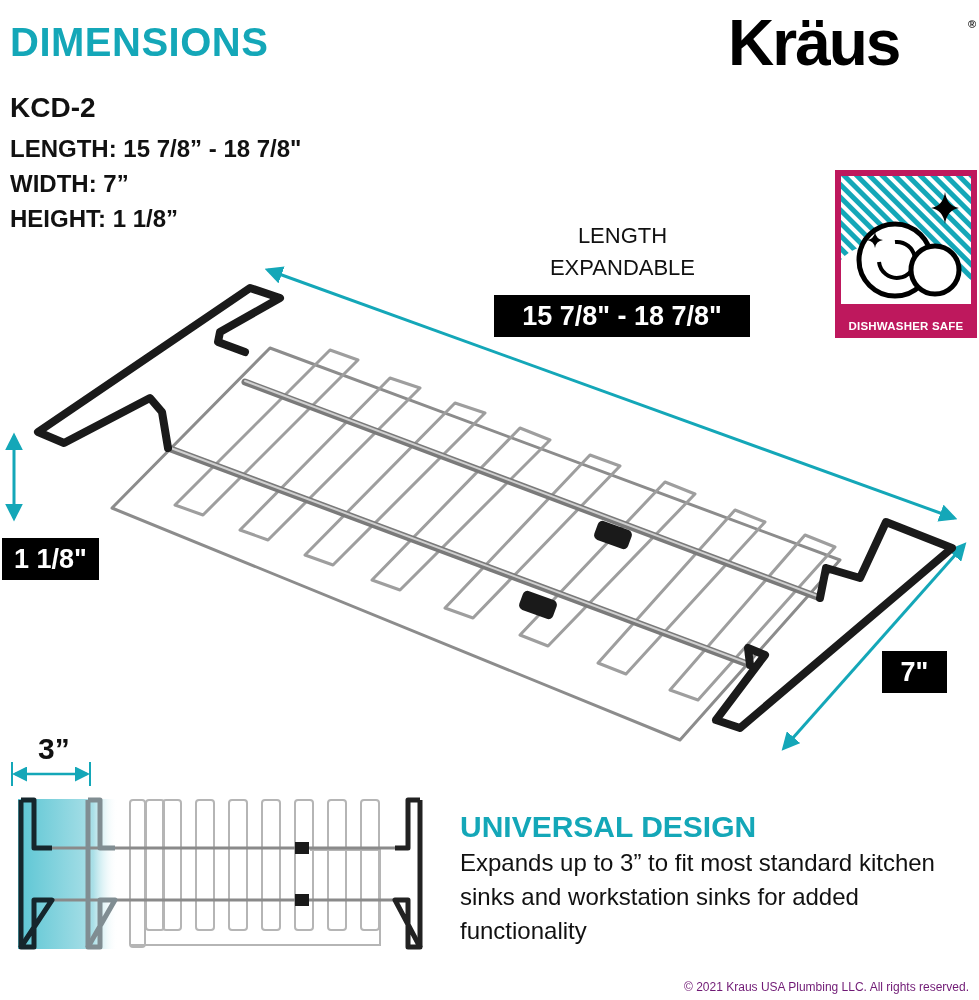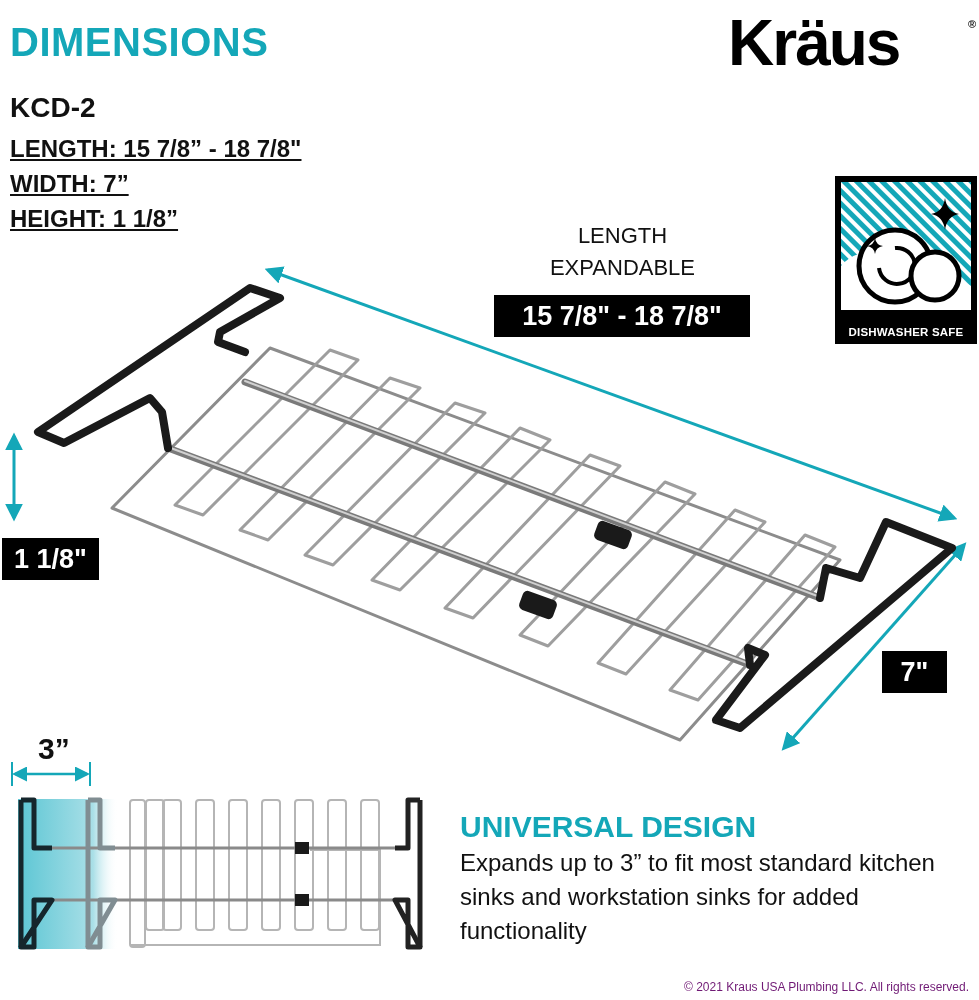--- a/index.html
+++ b/index.html
@@ -2,28 +2,28 @@
 <html><head>
 <meta charset="utf-8">
 <style>
   html, body { margin: 0; padding: 0; background: #ffffff; }
   body { width: 979px; height: 1000px; position: relative; overflow: hidden;
          font-family: "Liberation Sans", "DejaVu Sans", sans-serif; color: #111; }
   .abs { position: absolute; }
 
   .title { left: 10px; top: 20px; font-size: 40px; font-weight: 700; color: #14a7b8; letter-spacing: 0.5px; }
   .model { left: 10px; top: 92px; font-size: 28px; font-weight: 700; color: #111; }
-  .spec { left: 10px; font-size: 24px; font-weight: 600; color: #111; text-decoration: underline; }
+  .spec { left: 10px; font-size: 24px; font-weight: 600; color: #111; }
   .spec.l1 { top: 135px; } .spec.l2 { top: 170px; } .spec.l3 { top: 205px; }
 
   .logo { left: 728px; top: 2px; width: 250px; height: 90px; }
   .logo .word { position: absolute; left: 0; top: 4px; font-size: 64px; font-weight: 900; letter-spacing: -2px; color: #000; }
   .logo .reg { position: absolute; right: 2px; top: 16px; font-size: 11px; font-weight: 700; }
 
-  .dw-badge { left: 835px; top: 176px; width: 142px; height: 168px; background: #000000; }
+  .dw-badge { left: 835px; top: 170px; width: 142px; height: 168px; background: #be185d; }
   .dw-badge .label { position: absolute; left: 0; right: 0; bottom: 6px; text-align: center; color: #fff; font-size: 11.5px; font-weight: 700; letter-spacing: 0.2px; }
 
   .exp-label { left: 520px; top: 220px; width: 205px; text-align: center; font-size: 22px; font-weight: 500; line-height: 32px; color: #111; }
   .exp-box { left: 494px; top: 295px; width: 256px; height: 42px; background: #000; color: #fff;
              font-size: 27px; font-weight: 700; text-align: center; line-height: 42px; }
 
   .h-box { left: 2px; top: 538px; width: 97px; height: 42px; background: #000; color: #fff;
            font-size: 27px; font-weight: 700; text-align: center; line-height: 42px; }
   .w-box { left: 882px; top: 651px; width: 65px; height: 42px; background: #000; color: #fff;
            font-size: 27px; font-weight: 700; text-align: center; line-height: 42px; }

